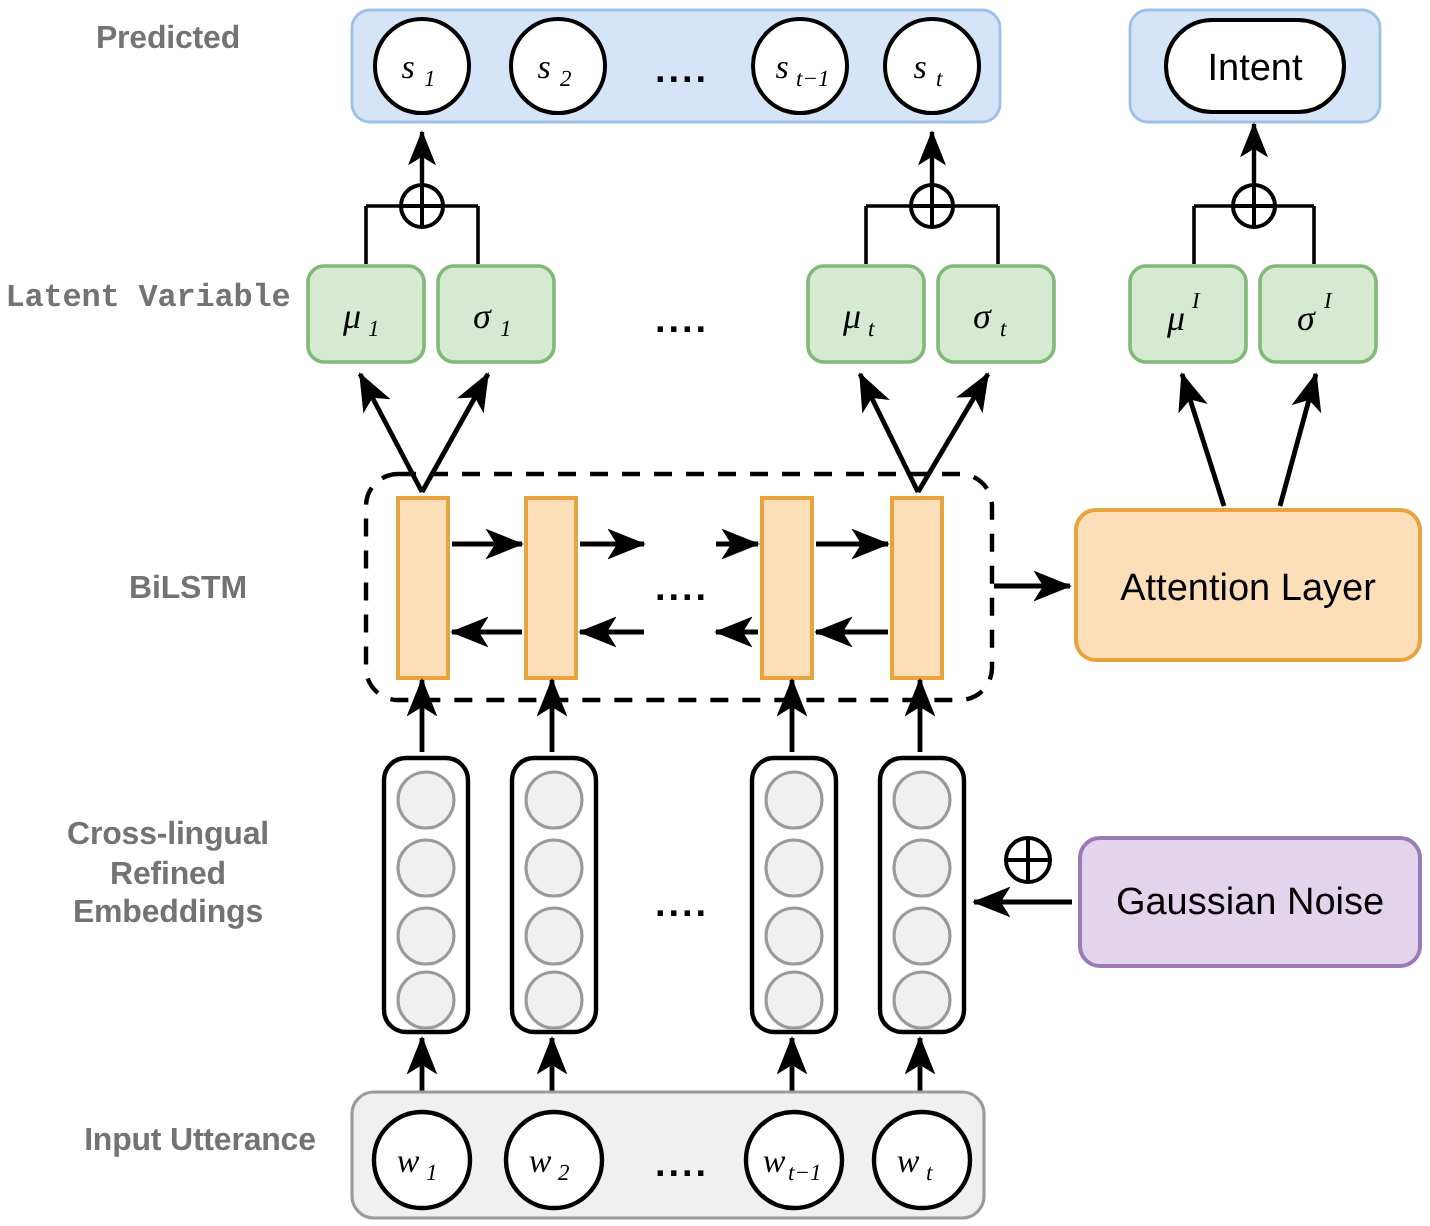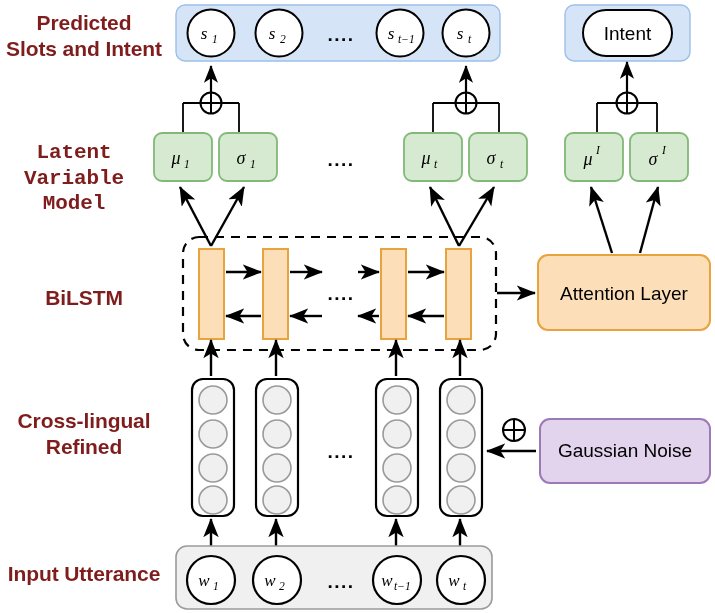--- a/index.html
+++ b/index.html
@@ -20,22 +20,22 @@
   }
   #svg-layer {
     position: absolute;
     left: 0; top: 0;
     width: 715px;
     height: 613px;
   }
   .row-label {
     position: absolute;
     font-weight: bold;
-    font-size: 21px;
-    color: #7f1d1d;
+    font-size: 16px;
+    color: #737373;
     text-align: center;
     line-height: 1.22;
     letter-spacing: -0.1px;
   }
   .node-text {
     font-family: "Liberation Serif", serif;
     font-style: italic;
     font-size: 17px;
     fill: #000000;
   }
@@ -57,38 +57,37 @@
     fill: #000000;
   }
 </style>
 </head>
 <body>
 
 <div id="canvas">
 
   <div class="row-label" style="left:0px; top:10px; width:168px;">
     <div>Predicted</div>
-    <div>Slots and Intent</div>
   </div>
 
   <div class="row-label" style="left:0px; top:140px; width:148px;font-family:Liberation Mono, monospace;">
     <div>Latent Variable</div>
-    <div>Model</div>
-  </div>
-
-  <div class="row-label" style="left:0px; top:285px; width:168px;">
+  </div>
+
+  <div class="row-label" style="left:0px; top:285px; width:168px;padding-left:10px;">
     <div>BiLSTM</div>
   </div>
 
   <div class="row-label" style="left:0px; top:408px; width:168px;">
     <div>Cross-lingual</div>
     <div>Refined</div>
-  </div>
-
-  <div class="row-label" style="left:0px; top:561px; width:168px;text-align:center;">
+    <div>Embeddings</div>
+  </div>
+
+  <div class="row-label" style="left:16px; top:561px; width:168px;text-align:center;">
     <div>Input Utterance</div>
   </div>
 
   <svg id="svg-layer" viewBox="0 0 715 613">
     <defs>
       <marker id="arrow" markerWidth="9" markerHeight="9" refX="7.6" refY="3.2" orient="auto" markerUnits="strokeWidth">
         <path d="M0,0 L8,3.2 L0,6.4 L2,3.2 z" fill="#000000"></path>
       </marker>
     </defs>
 

